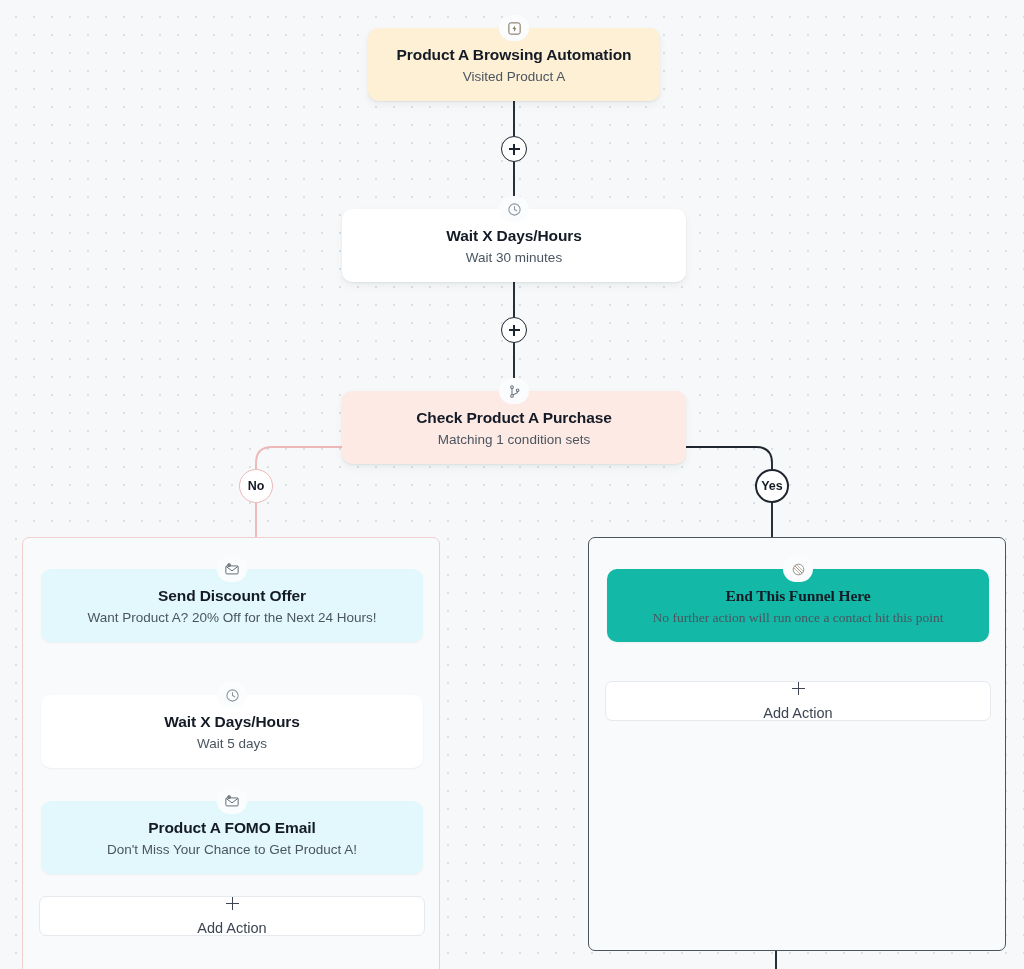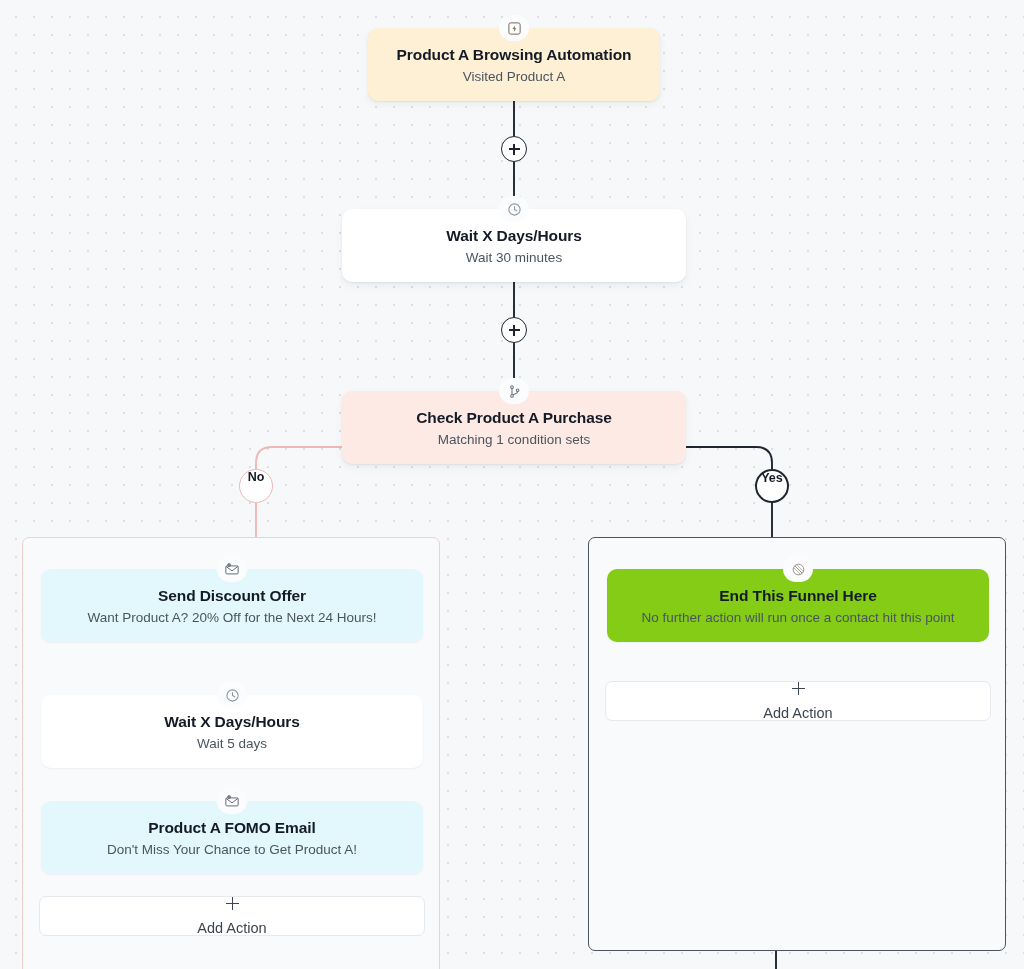--- a/index.html
+++ b/index.html
@@ -52,21 +52,21 @@
     font-size: 13.5px;
     color: #4a5560;
     line-height: 18px;
     margin-top: 4px;
   }
 
   .node.trigger { background: #fdf0d5; }
   .node.wait    { background: #ffffff; }
   .node.cond    { background: #fdeae4; }
   .node.email   { background: #e3f8fd; box-shadow: none; }
-  .node.endnode { background: #84cc16; box-shadow: none; }
+  .node.endnode { background: #14b8a6; box-shadow: none; font-family: Liberation Serif, serif; }
   .node.inner   { box-shadow: 0 1px 2px rgba(20,30,45,.05); }
 
   
   .badge {
     position: absolute;
     top: -13px;
     left: 50%;
     transform: translateX(-50%);
     width: 30px; height: 26px;
     border-radius: 13px;
@@ -94,21 +94,21 @@
   }
   .plus::before { width: 11px; height: 1.7px; }
   .plus::after  { width: 1.7px; height: 11px; }
 
   
   .branch-pill {
     position: absolute;
     width: 34px; height: 34px;
     border-radius: 50%;
     background: #ffffff;
-    display: flex; justify-content: center;
+    display: flex; align-items: center; justify-content: center;
     font-size: 12.5px;
     font-weight: bold;
     color: #151b26;
     z-index: 3;
   }
   .branch-pill.no  { border: 1.8px solid #eeb8b8; }
   .branch-pill.yes { border: 2px solid #20262f; }
 
   
   .container {

